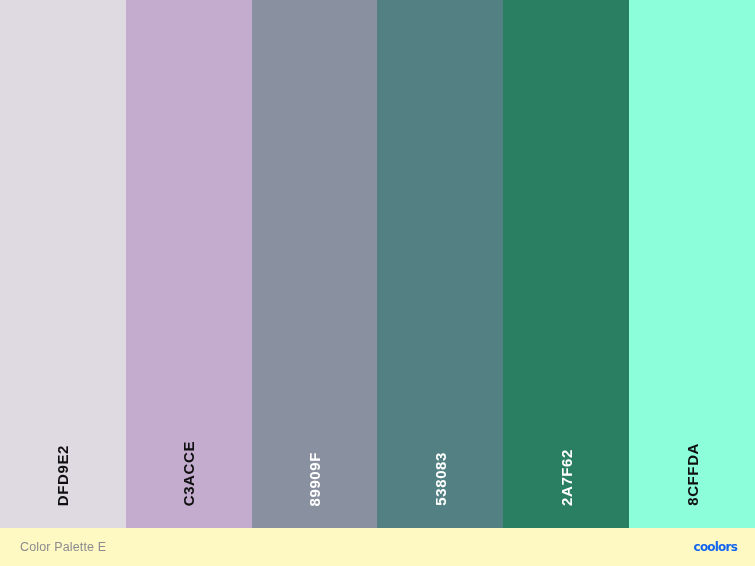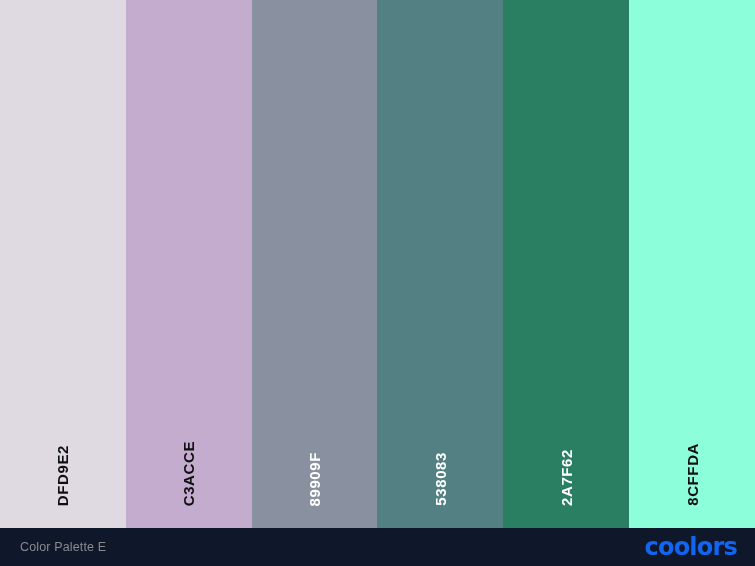--- a/index.html
+++ b/index.html
@@ -65,21 +65,21 @@
     font-family: "Liberation Sans", sans-serif;
     font-size: 12.5px;
     font-weight: normal;
     color: #8a8a8f;
     letter-spacing: 0.15px;
     white-space: nowrap;
   }
 
   #footer-logo {
     font-family: "DejaVu Sans", sans-serif;
-    font-size: 24px;
+    font-size: 12px;
     font-weight: bold;
     letter-spacing: -0.8px;
     line-height: 1;
     white-space: nowrap;
   }
 </style>
 </head>
 <body>
 
 <div id="app" style="background: rgb(255, 255, 255);">
@@ -105,18 +105,18 @@
     <div class="swatch" style="background-color: rgb(42, 127, 98);">
       <span class="swatch-label" style="color: rgb(255, 255, 255);">2A7F62</span>
     </div>
 
     <div class="swatch" style="background-color: rgb(140, 255, 218);">
       <span class="swatch-label" style="color: rgb(15, 15, 15);">8CFFDA</span>
     </div>
 
   </div>
 
-  <div id="footer" style="background: #0f172a;">
+  <div id="footer" style="background: #fef9c3;">
     <span id="footer-title" style="color: rgb(138, 138, 143);">Color Palette E</span>
     <span id="footer-logo" style="color: rgb(18, 101, 240);">coolors</span>
   </div>
 
 </div>
 
 </body></html>

